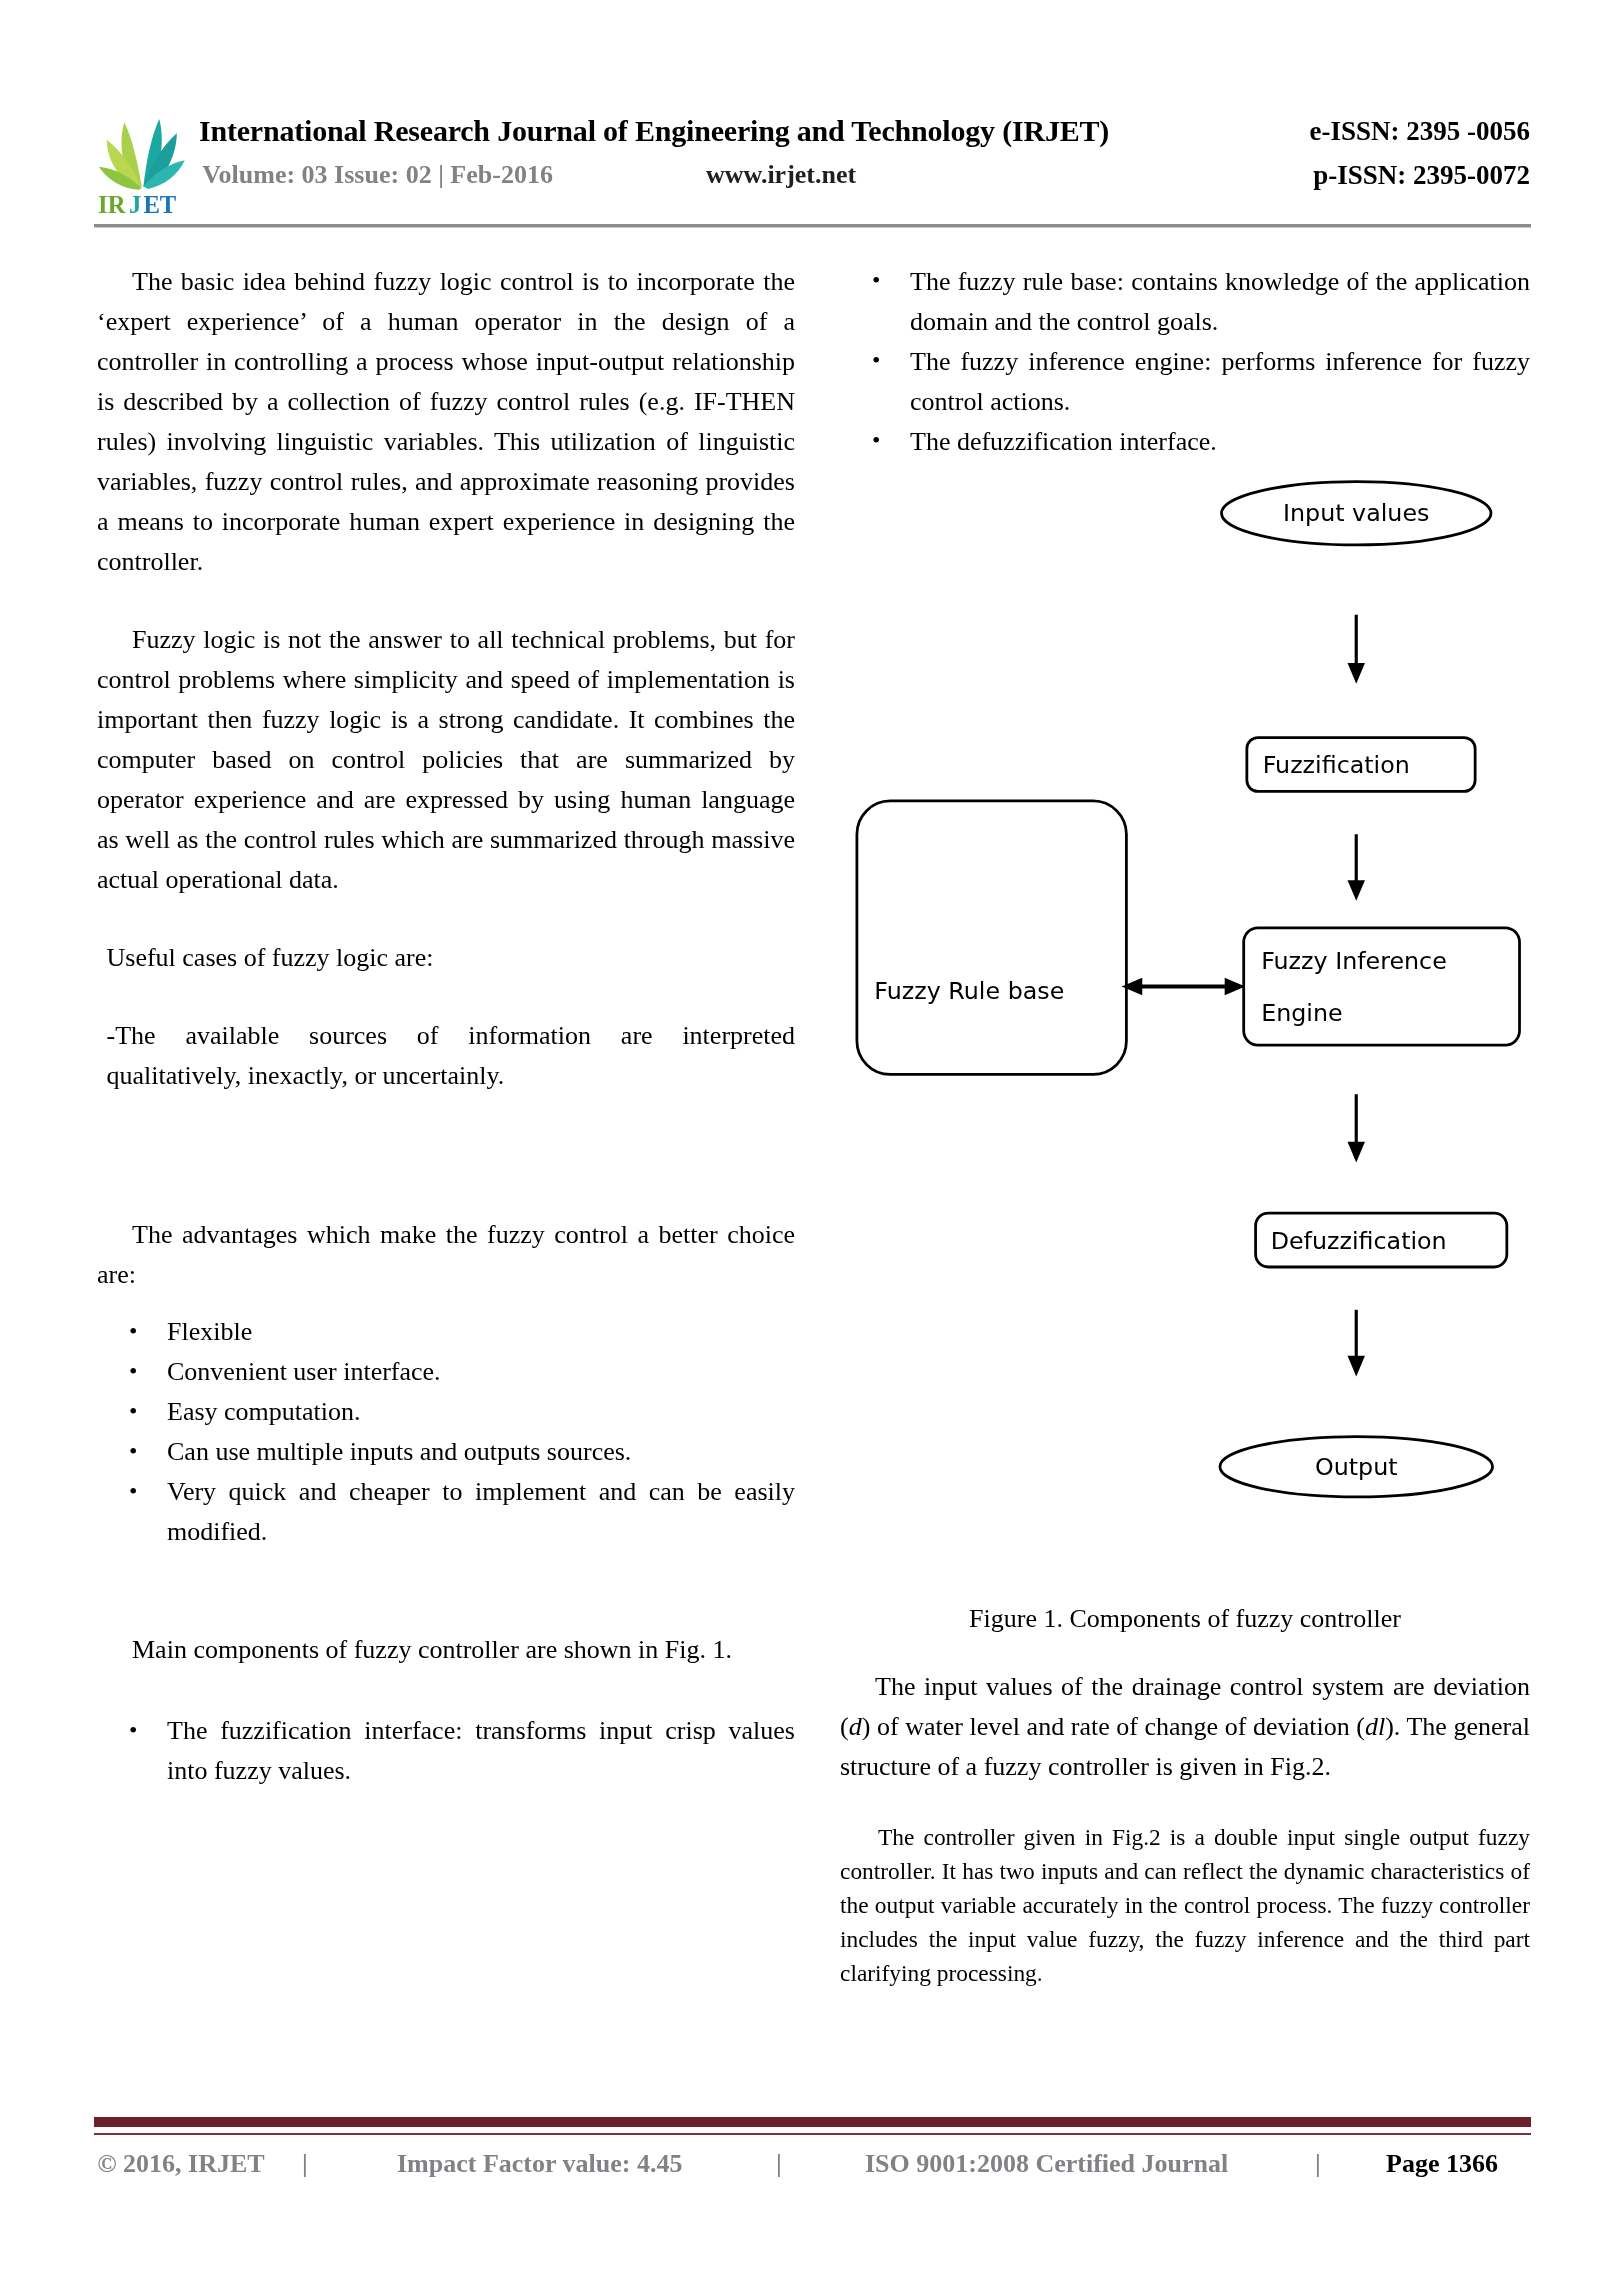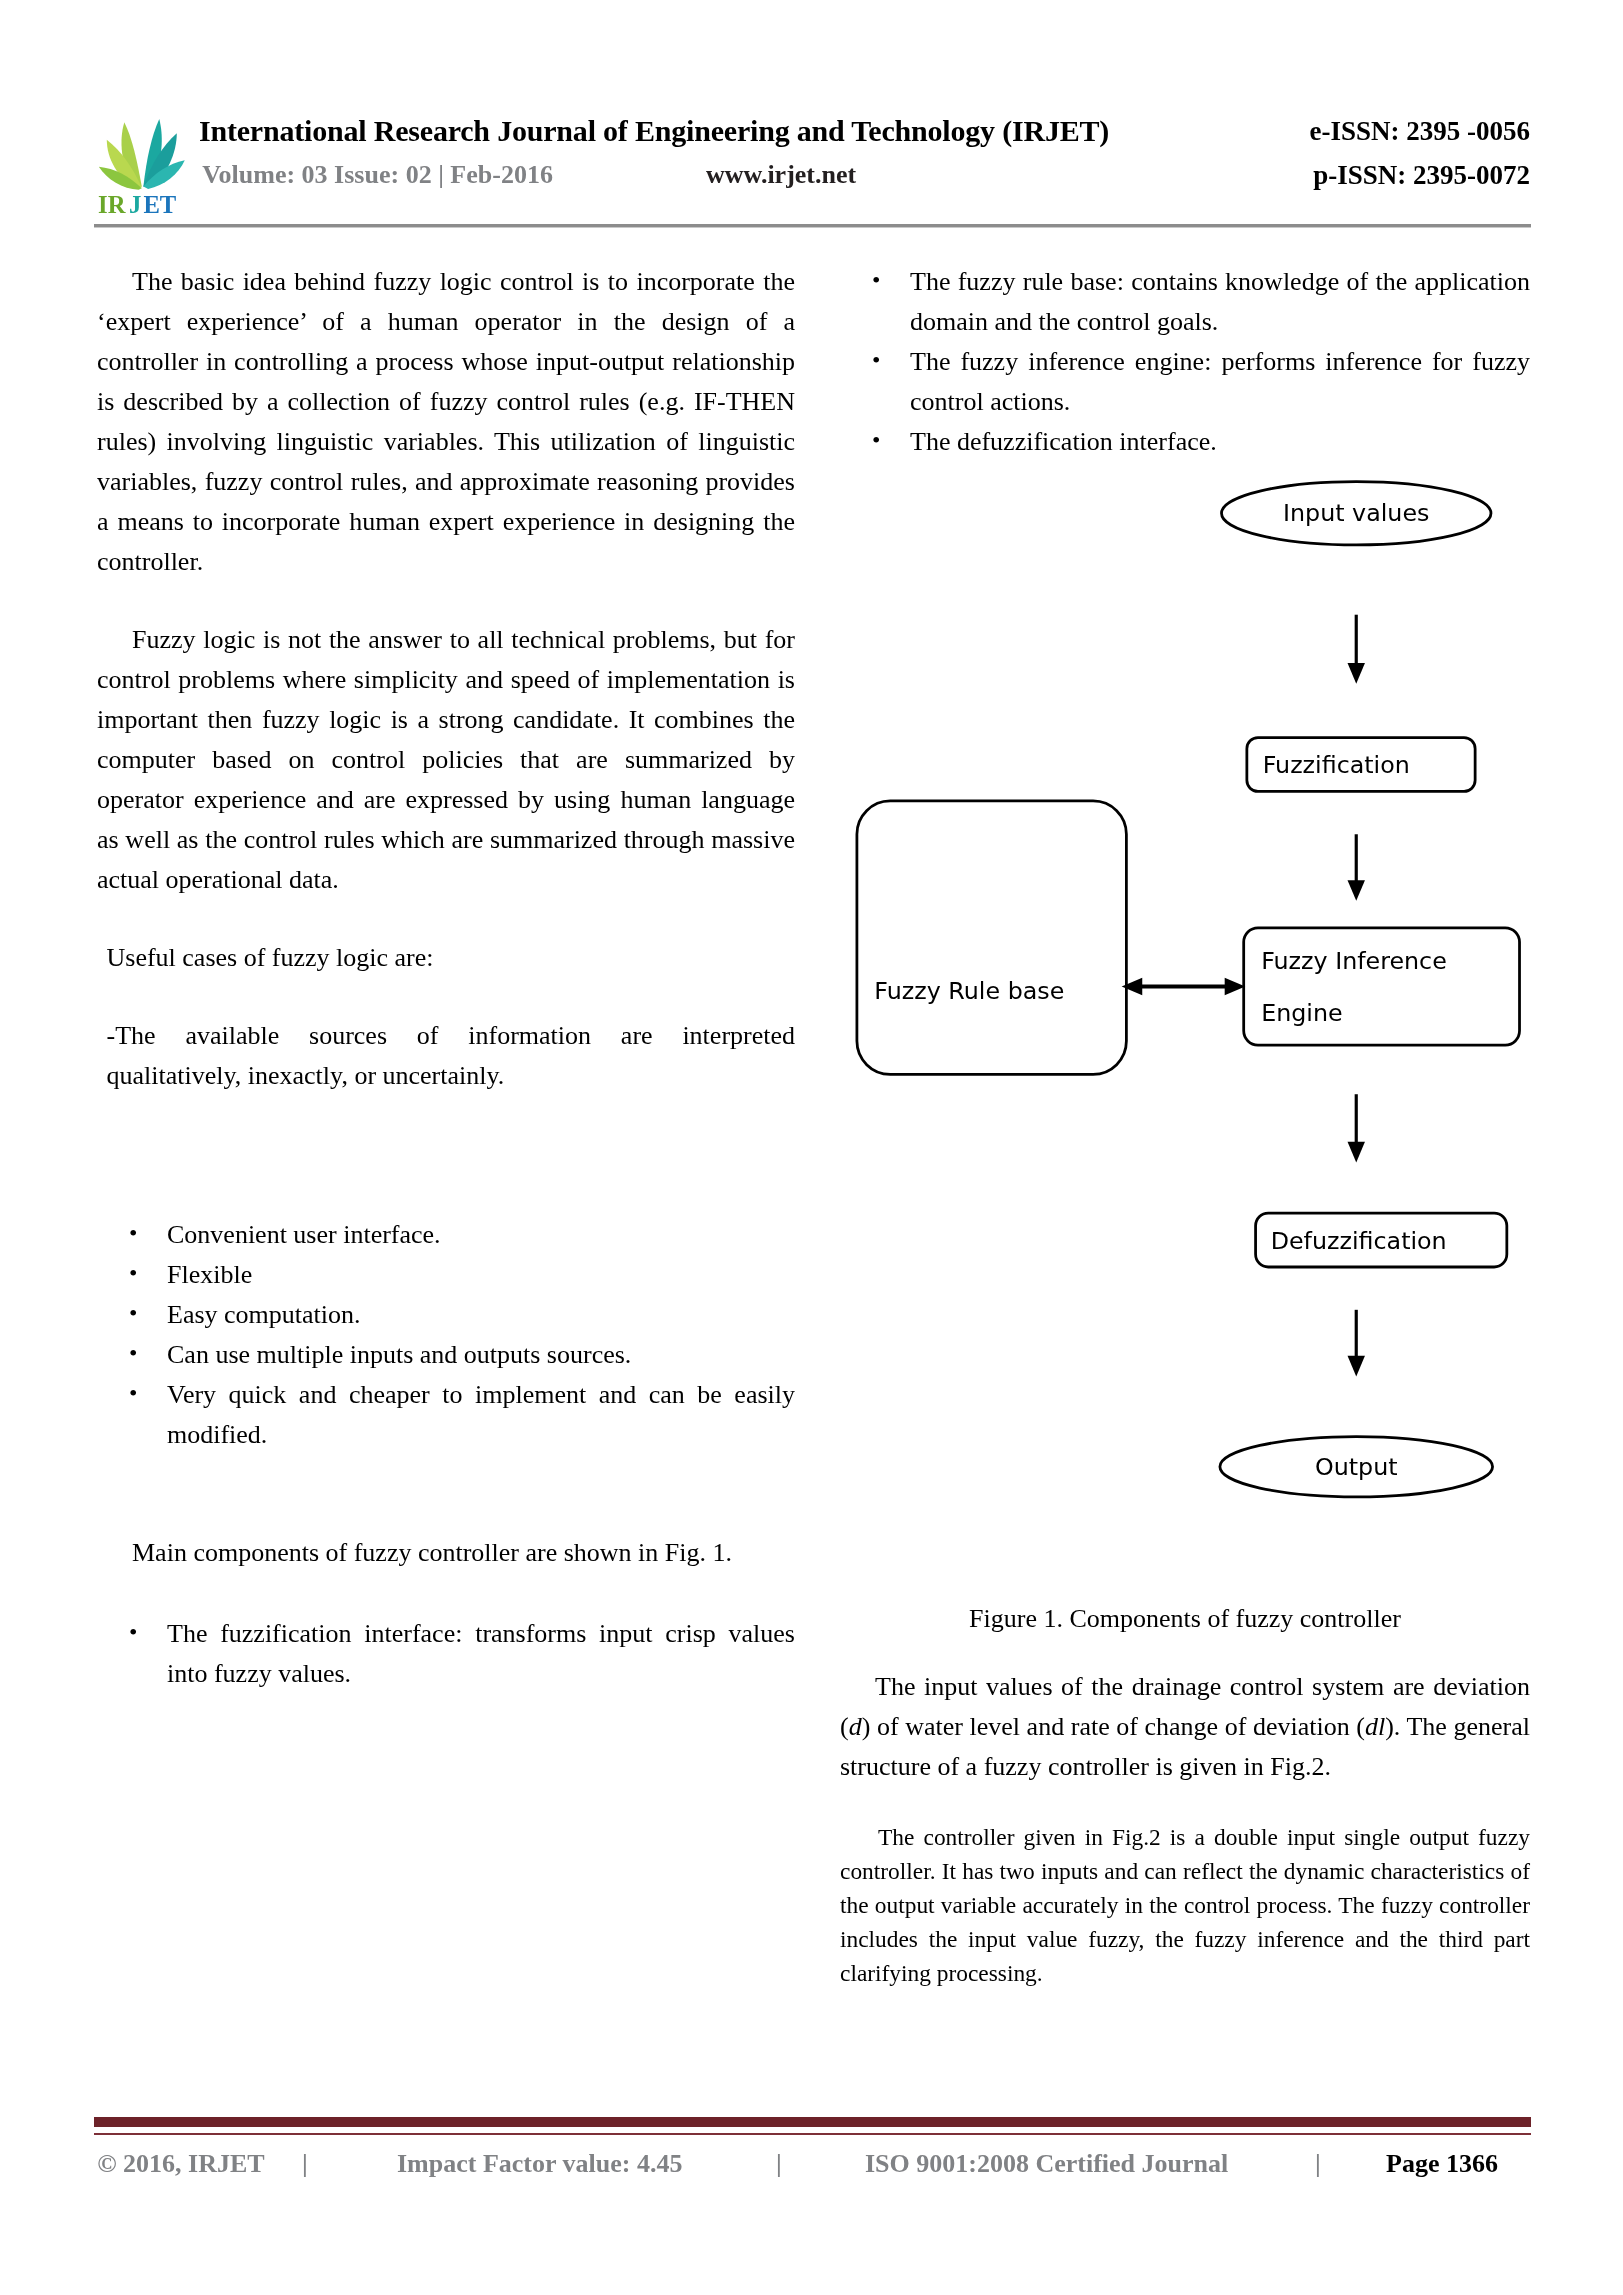--- a/index.html
+++ b/index.html
@@ -264,27 +264,28 @@
 
     <p class="body indent gap-after-lg">The basic idea behind fuzzy logic control is to incorporate the ‘expert experience’ of a human operator in the design of a controller in controlling a process whose input-output relationship is described by a collection of fuzzy control rules (e.g. IF-THEN rules) involving linguistic variables. This utilization of linguistic variables, fuzzy control rules, and approximate reasoning provides a means to incorporate human expert experience in designing the controller.</p>
 
     <p class="body indent gap-after-lg">Fuzzy logic is not the answer to all technical problems, but for control problems where simplicity and speed of implementation is important then fuzzy logic is a strong candidate. It combines the computer based on control policies that are summarized by operator experience and are expressed by using human language as well as the control rules which are summarized through massive actual operational data.</p>
 
     <p class="body gap-after-lg" style="padding-left:9.5px;">Useful cases of fuzzy logic are:</p>
 
 
     <p class="body gap-after-lg" style="padding-left:9.5px; margin-bottom:119px;">-The available sources of information are interpreted qualitatively,       inexactly,           or uncertainly.</p>
 
+    <p class="body indent" style="margin-bottom:17.4px;">The advantages which make the fuzzy control a better choice are:</p>
 
     <ul class="bullets">
       <li>
+          <span class="li-inner">Flexible</span>
+        </li>
+      <li>
           <span class="li-inner">Convenient user interface.</span>
-        </li>
-      <li>
-          <span class="li-inner">Flexible</span>
         </li>
       <li>
           <span class="li-inner">Easy computation.</span>
         </li>
       <li>
           <span class="li-inner">Can use multiple inputs and outputs sources.</span>
         </li>
       <li>
           <span class="li-inner">Very quick and cheaper to implement and can be easily modified.</span>
         </li>

